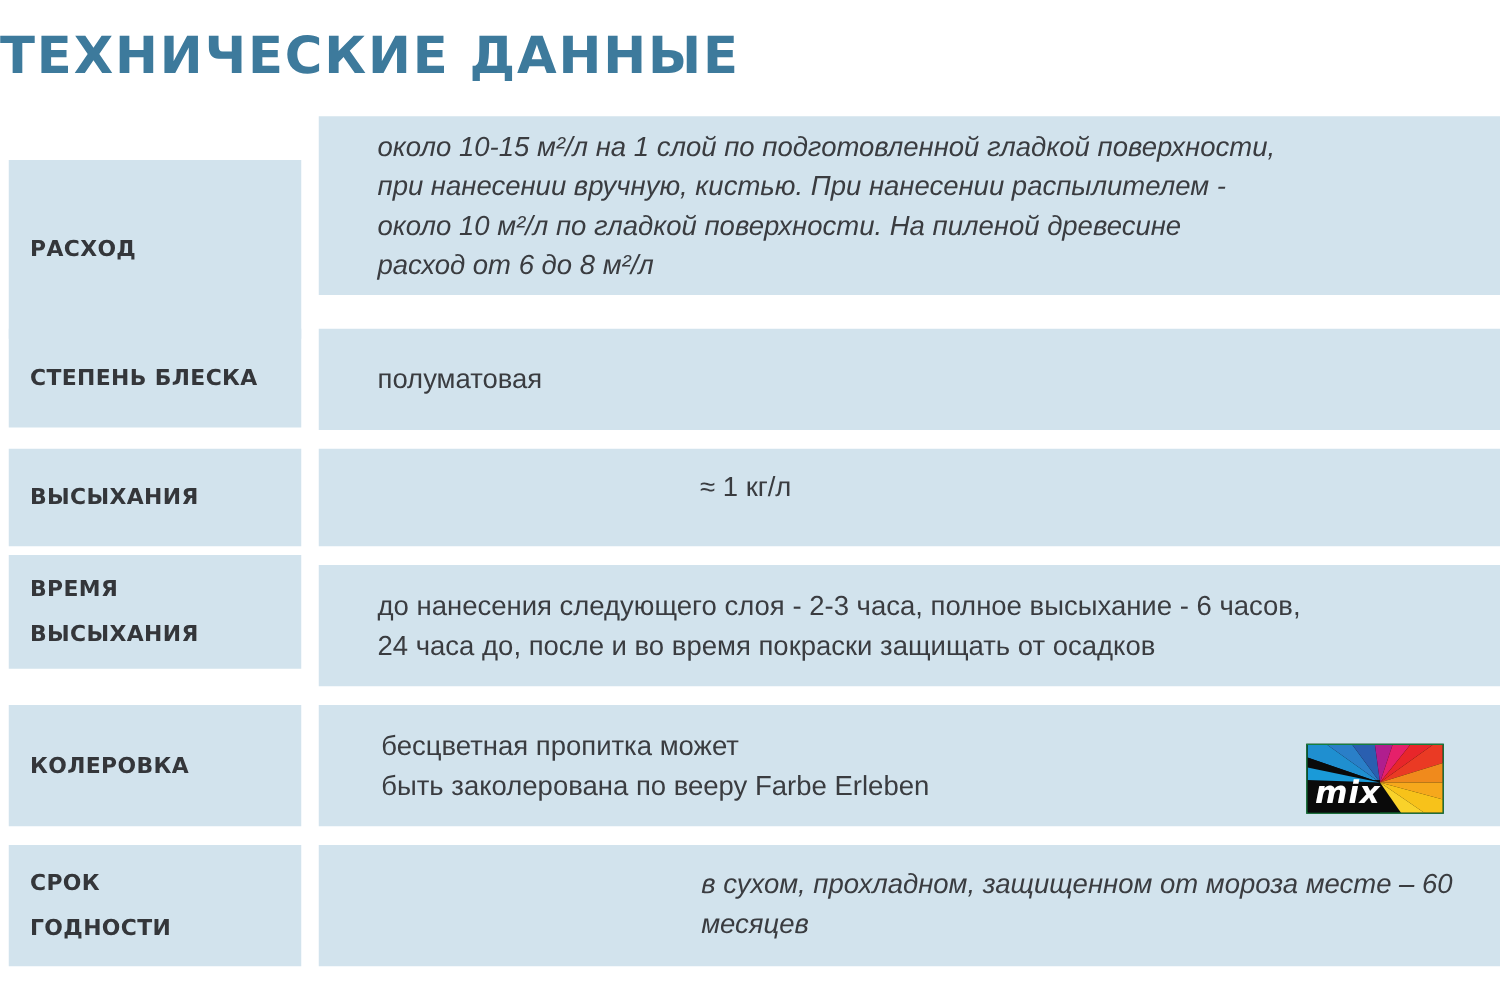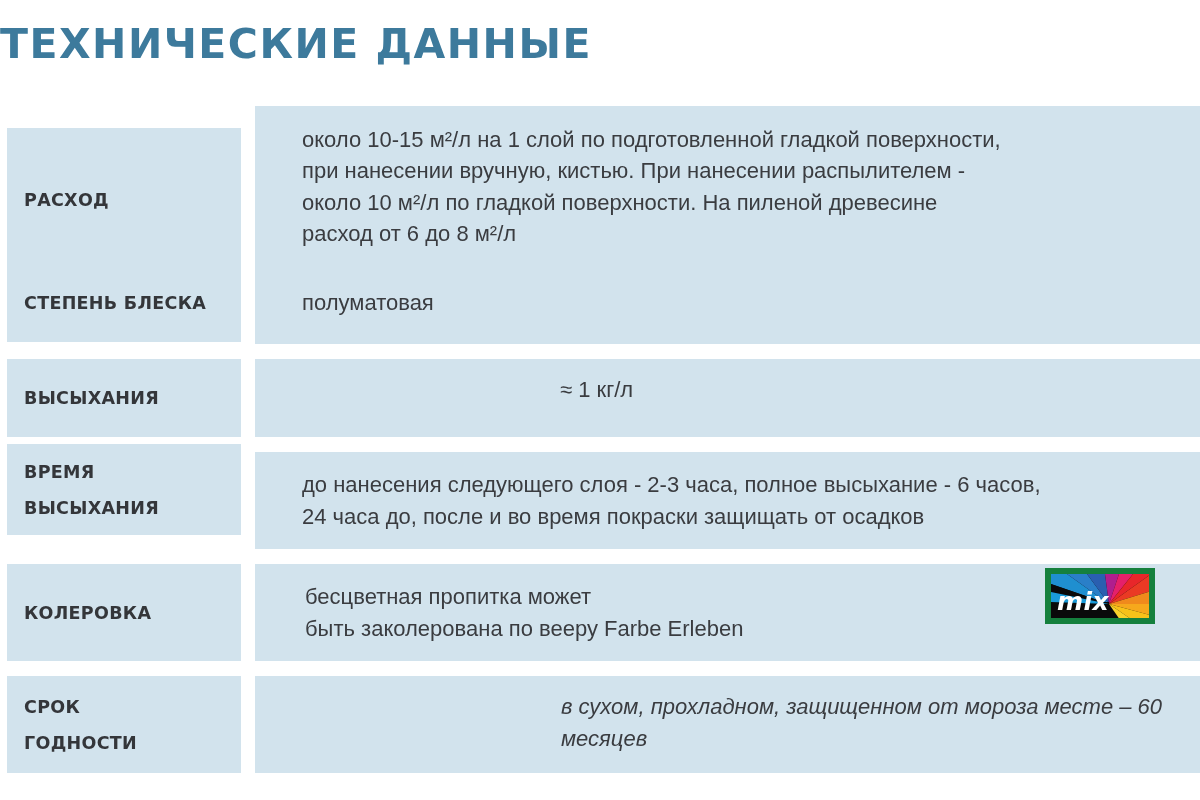--- a/index.html
+++ b/index.html
@@ -54,26 +54,26 @@
       font-family: "Liberation Sans", sans-serif;
       font-size: 22px;
       color: #3a3c40;
       line-height: 31.5px;
     }
     .value .text { white-space: pre-line; }
 
     .mix-logo {
       position: absolute;
       right: 45px;
-      top: 4px;
+      top: 31px;
       width: 110px;
       height: 56px;
       background: #0a0a0a;
       overflow: hidden;
-      border: 6px solid #15803d;
+      border: 1px solid #15803d;
     }
     .mix-logo svg { position: absolute; left: 0; top: 0; }
     .mix-text {
       position: absolute;
       left: 6px;
       bottom: 2px;
       font-family: "DejaVu Sans", sans-serif;
       font-weight: bold;
       font-style: italic;
       font-size: 25px;
@@ -85,21 +85,21 @@
 </head>
 <body>
 
 <div class="page">
 
   <div class="title">ТЕХНИЧЕСКИЕ ДАННЫЕ</div>
 
   <div class="cell label" style="top:106px;height:143px;margin-top:22px;">
     <span>РАСХОД</span>
   </div>
-  <div class="cell value" style="top:106px;height:161px;">
+  <div class="cell value" style="top:93px;height:143px;font-style:italic;">
     <span class="text">около 10-15 м²/л на 1 слой по подготовленной гладкой поверхности,
 при нанесении вручную, кистью. При нанесении распылителем -
 около 10 м²/л по гладкой поверхности. На пиленой древесине
 расход от 6 до 8 м²/л</span>
   </div>
 
   <div class="cell label" style="top:263px;height:79px;">
     <span>СТЕПЕНЬ БЛЕСКА</span>
   </div>
   <div class="cell value" style="top:263px;height:81px;padding-bottom:2px;">

